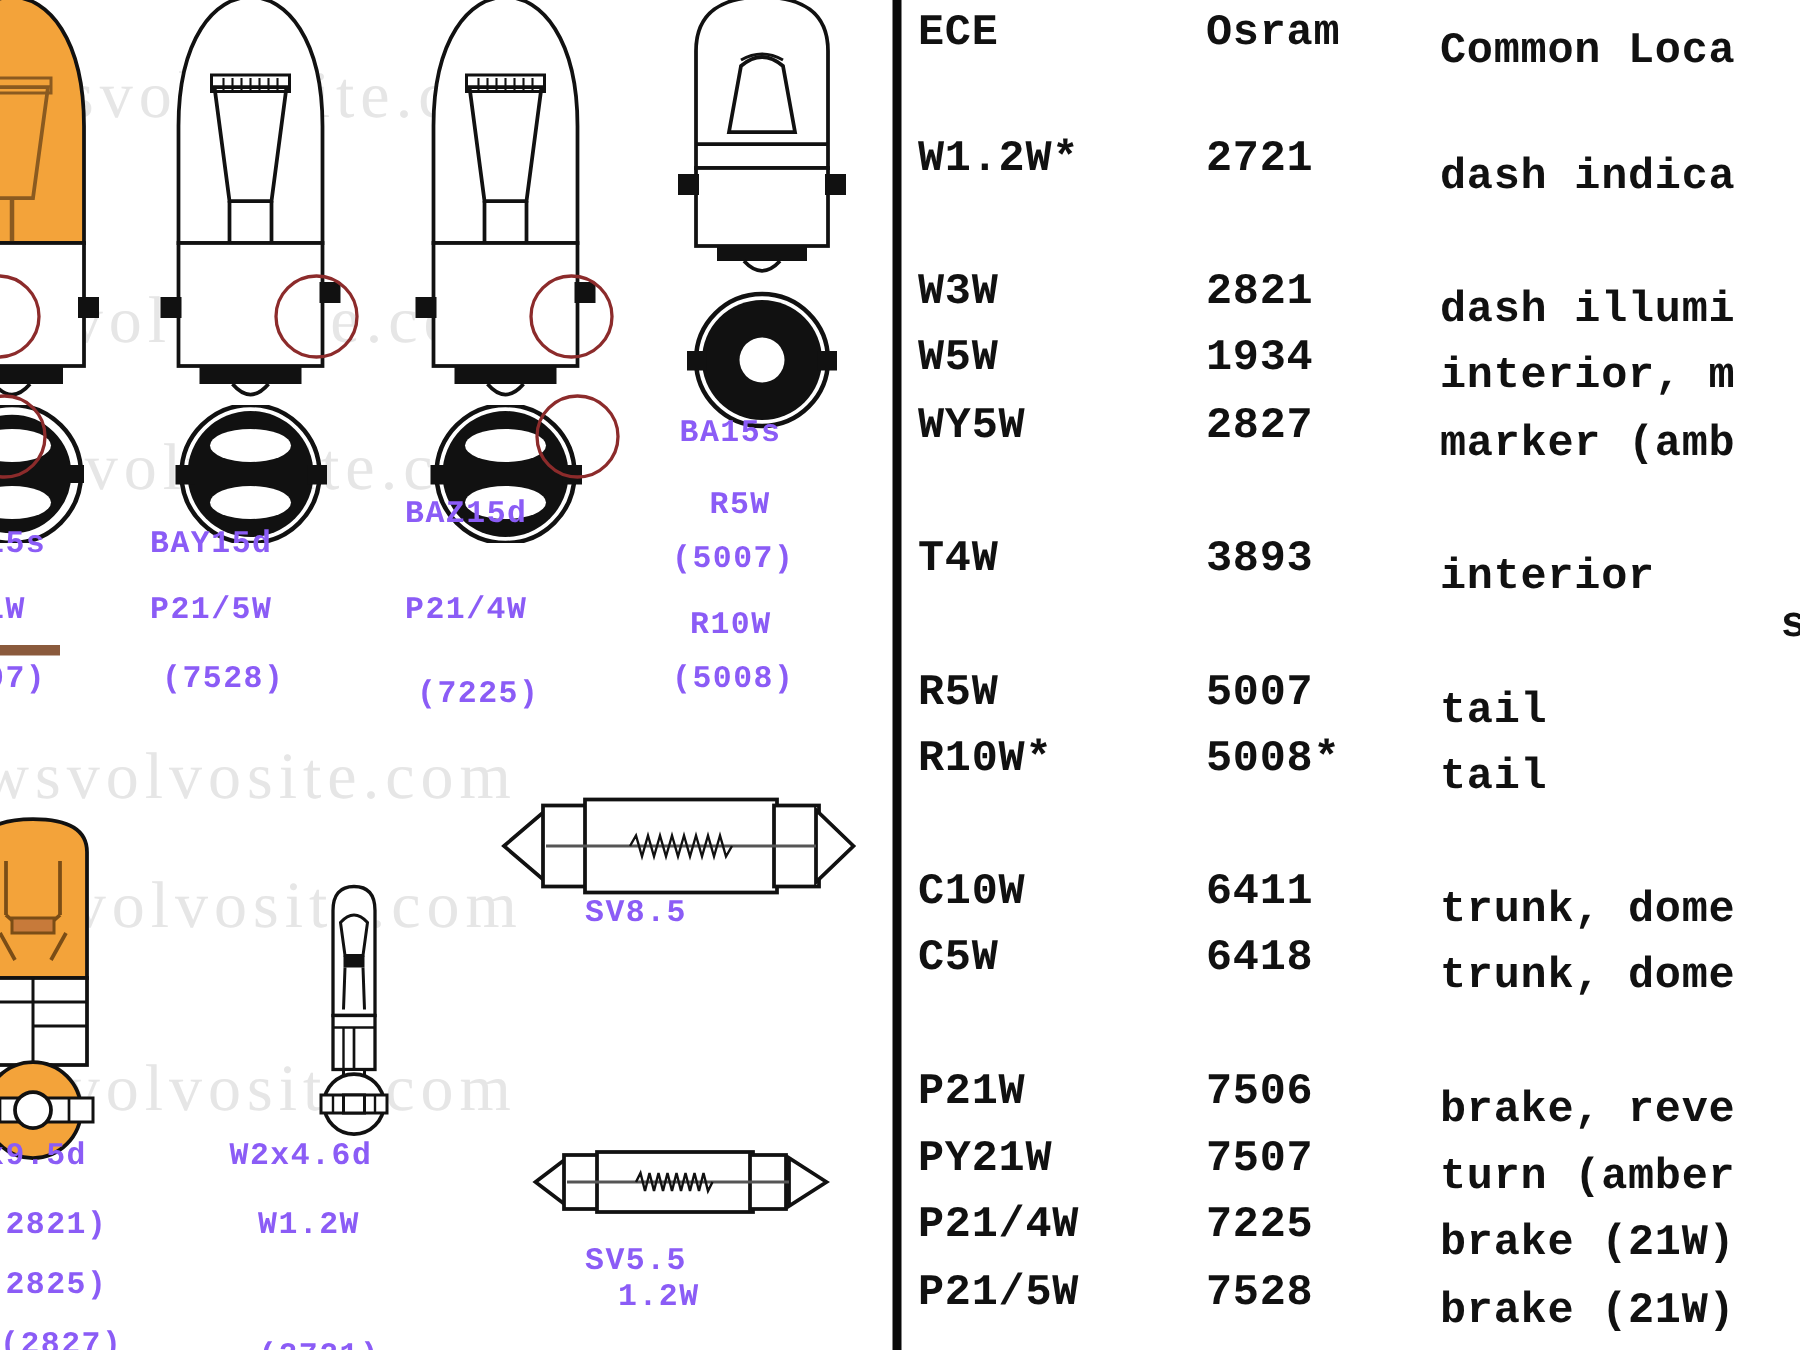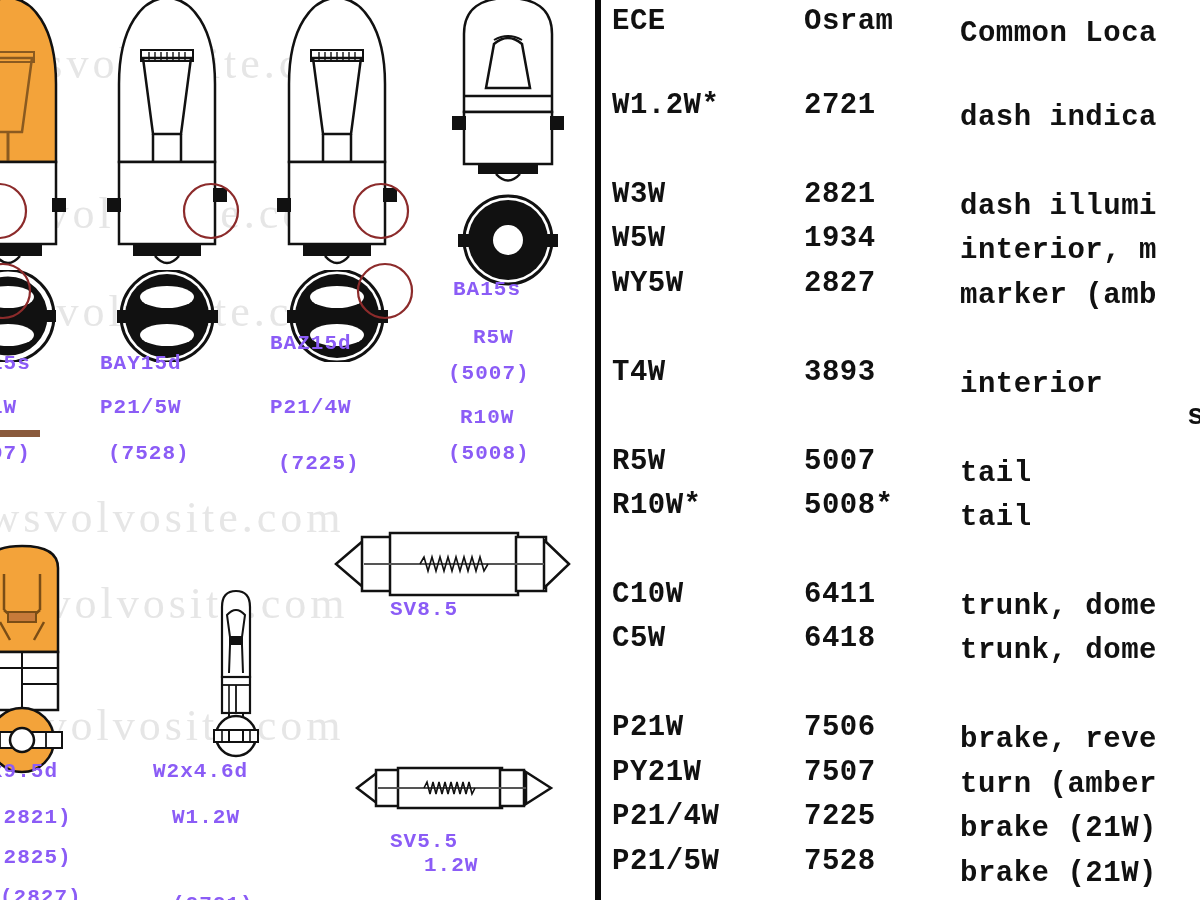--- a/index.html
+++ b/index.html
@@ -285,21 +285,21 @@
         <rect x="46" y="6" width="104" height="40" fill="#fff" stroke="#111" stroke-width="2.5"></rect>
         <rect x="148" y="8" width="24" height="36" fill="#fff" stroke="#111" stroke-width="2.5"></rect>
         <polygon points="199,26 174,10 174,42" fill="#fff" stroke="#111" stroke-width="2.5"></polygon>
         <line x1="26" y1="26" x2="174" y2="26" stroke="#555" stroke-width="2"></line>
         <g stroke="#111" stroke-width="1.6">
           <path d="M72 26 l3 -6 l3 12 l3 -12 l3 12 l3 -12 l3 12 l3 -12 l3 12 l3 -12 l3 12 l3 -12 l3 12 l3 -12 l3 12 l3 -12 l3 12 l3 -6" fill="none"></path>
         </g>
       </svg>
     </div>
     <div class="lbl" style="left:390px;top:830px;">SV5.5</div>
-    <div class="lbl" style="left:424px;top:854px;">1.2W</div>
+    <div class="lbl" style="left:412px;top:854px;">1.2W</div>
 
     <div class="lbl" style="left:-10px;top:760px;">x9.5d</div>
     <div class="lbl" style="left:-10px;top:806px;">(2821)</div>
     <div class="lbl" style="left:-10px;top:846px;">(2825)</div>
     <div class="lbl" style="left:0px;top:886px;">(2827)</div>
 
     <div class="lbl" style="left:153px;top:760px;">W2x4.6d</div>
     <div class="lbl" style="left:172px;top:806px;">W1.2W</div>
     <div class="lbl" style="left:172px;top:893px;">(2721)</div>
 

